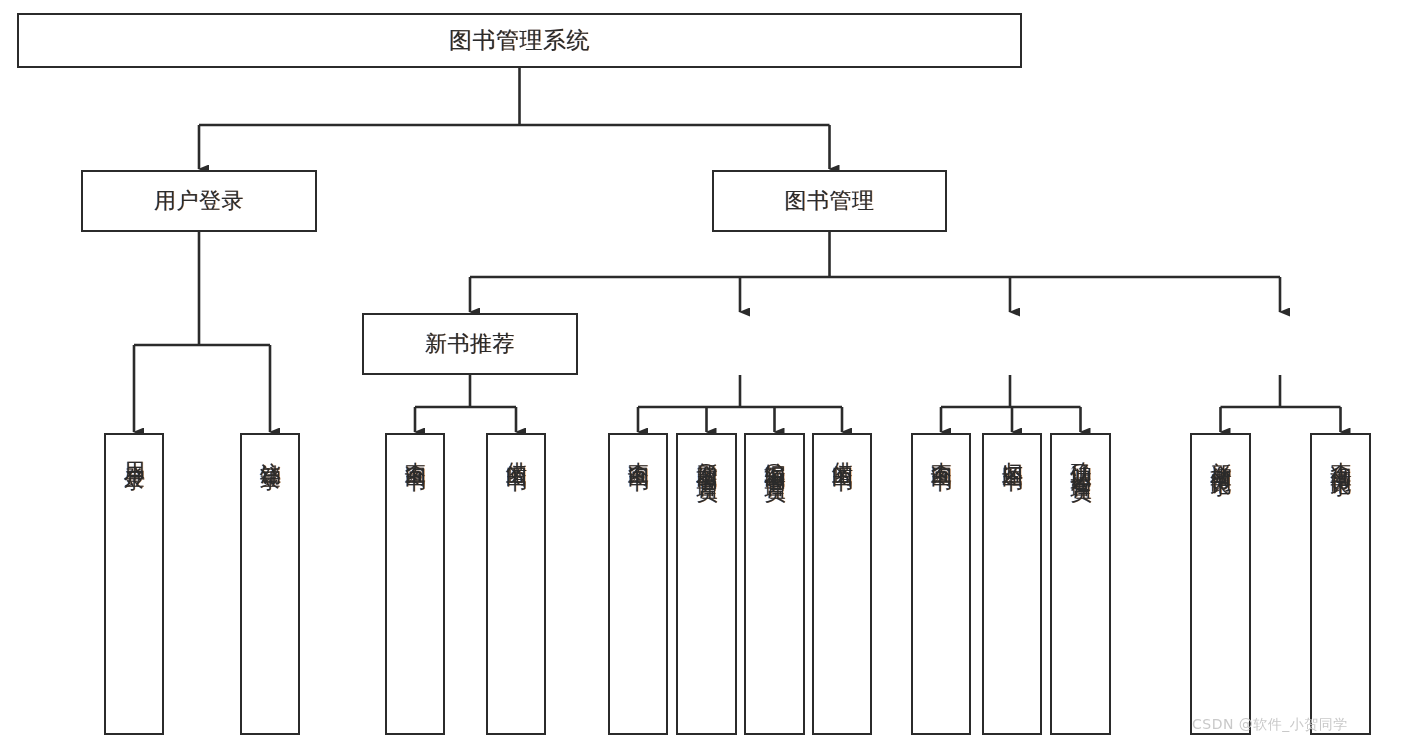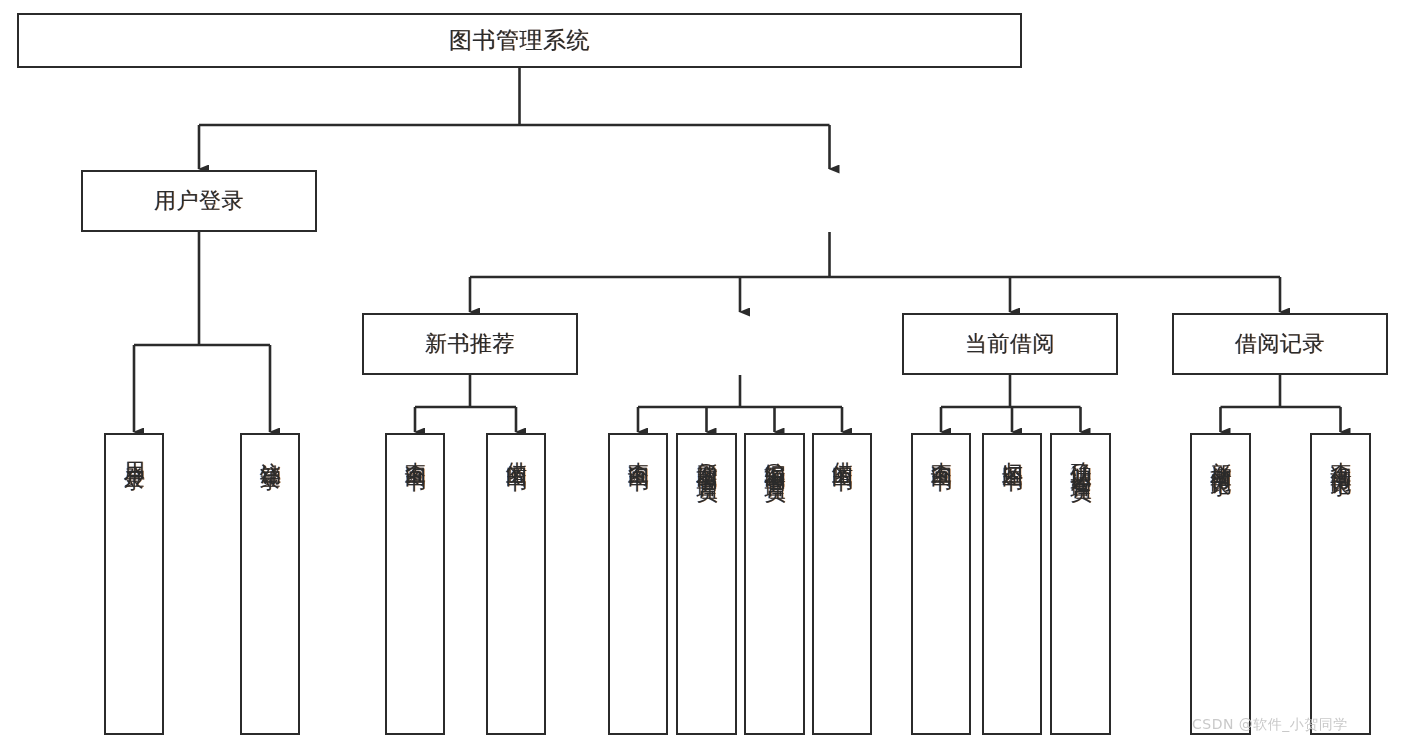--- a/index.html
+++ b/index.html
@@ -118,33 +118,30 @@
   </svg>
 
   <div class="node level-root" style="left: 17px; top: 13px; width: 1005px; height: 55px;">
     <span class="node-label">图书管理系统</span>
   </div>
 
   <div class="node level-2" style="left: 81px; top: 170px; width: 236px; height: 62px;">
     <span class="node-label">用户登录</span>
   </div>
 
+  <div class="node level-2" style="left: 712px; top: 170px; width: 235px; height: 62px;">
+    <span class="node-label">图书管理</span>
+  </div>
 
   <div class="node level-3" style="left: 362px; top: 313px; width: 216px; height: 62px;">
     <span class="node-label">新书推荐</span>
   </div>
 
 
-  <div class="node level-3" style="left: 902px; top: 313px; width: 216px; height: 62px;">
-    <span class="node-label">当前借阅</span>
-  </div>
 
-  <div class="node level-3" style="left: 1172px; top: 313px; width: 216px; height: 62px;">
-    <span class="node-label">借阅记录</span>
-  </div>
 
   <div class="node leaf" style="left: 104px; top: 433px; width: 60px; height: 302px;">
     <span class="node-label">用户登录</span>
   </div>
 
   <div class="node leaf" style="left: 240px; top: 433px; width: 60px; height: 302px;">
     <span class="node-label">注销登录</span>
   </div>
 
   <div class="node leaf" style="left: 385px; top: 433px; width: 60px; height: 302px;">

